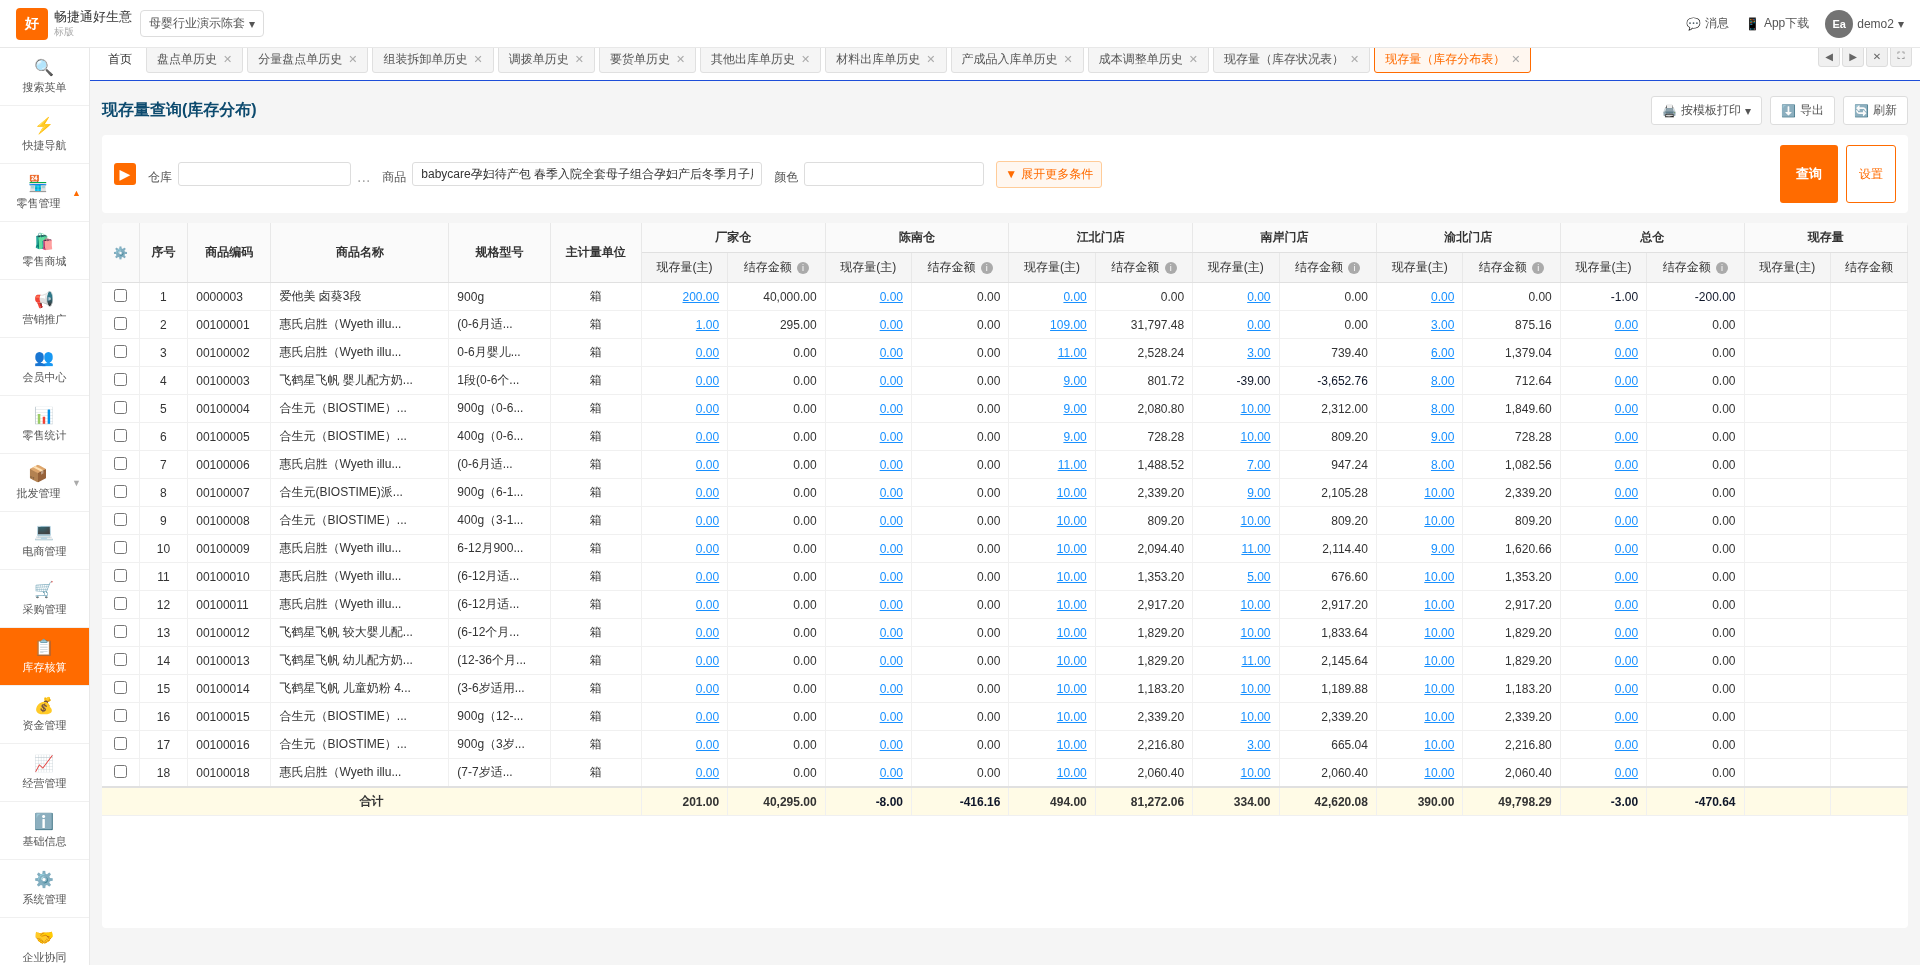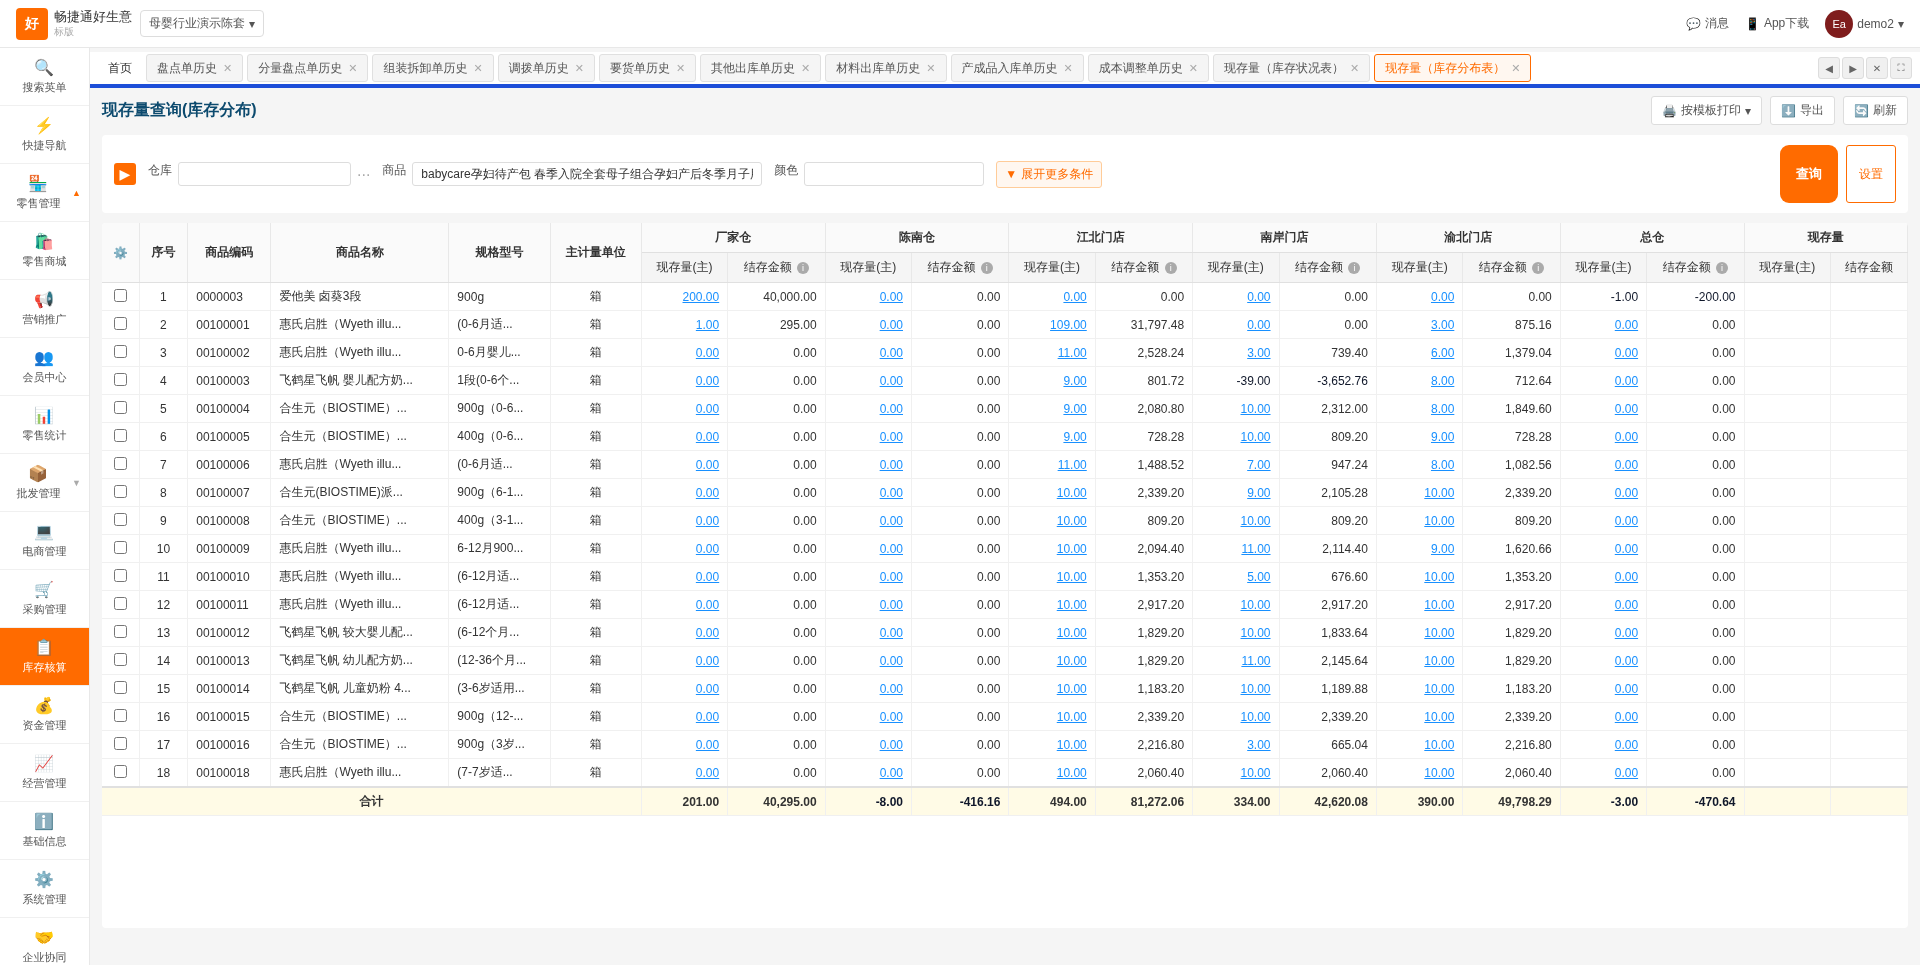--- a/index.html
+++ b/index.html
@@ -18,32 +18,31 @@
       top: 0; left: 0; right: 0;
       z-index: 100;
     }
     .top-bar-left { display: flex; align-items: center; gap: 8px; }
     .logo-area { display: flex; align-items: center; gap: 6px; }
     .logo-icon { width: 32px; height: 32px; background: #ff6b00; border-radius: 4px; display: flex; align-items: center; justify-content: center; color: #fff; font-size: 14px; font-weight: bold; }
     .logo-text { font-size: 13px; color: #333; line-height: 1.3; }
     .store-selector { display: flex; align-items: center; gap: 4px; font-size: 12px; color: #555; cursor: pointer; padding: 4px 8px; border: 1px solid #ddd; border-radius: 4px; }
     .top-bar-right { display: flex; align-items: center; gap: 16px; }
     .top-right-item { display: flex; align-items: center; gap: 4px; cursor: pointer; color: #555; font-size: 12px; }
-    .avatar { width: 28px; height: 28px; border-radius: 50%; background: #7f1d1d; display: flex; align-items: center; justify-content: center; color: #fff; font-size: 11px; }
+    .avatar { width: 28px; height: 28px; border-radius: 50%; background: #737373; display: flex; align-items: center; justify-content: center; color: #fff; font-size: 11px; font-weight: bold; }
 
     
     .nav-tabs {
       height: 36px;
       background: #fff;
       display: flex;
-      align-items: center;
       padding: 0 8px;
-      border-bottom: 4px solid #1d4ed8;
+      border-bottom: 1px solid #1d4ed8;
       position: fixed;
-      top: 52px; left: 90px; right: 0;
+      top: 45px; left: 90px; right: 0;
       z-index: 99;
       overflow: hidden;
     }
     .nav-tab {
       display: flex;
       align-items: center;
       gap: 4px;
       padding: 0 10px;
       height: 28px;
       font-size: 12px;
@@ -122,37 +121,37 @@
       background: #fff;
       border-radius: 4px;
       padding: 10px 12px;
       margin-bottom: 10px;
       display: flex;
       align-items: center;
       gap: 12px;
       flex-wrap: wrap;
     }
     .filter-toggle { background: #ff6b00; color: #fff; border: none; border-radius: 3px; width: 22px; height: 22px; cursor: pointer; font-size: 14px; display: flex; align-items: center; justify-content: center; }
-    .filter-field { display: flex; align-items: flex-start; gap: 6px; }
+    .filter-field { display: flex; align-items: flex-end; gap: 6px; }
     .filter-label { color: #555; white-space: nowrap; font-size: 12px; }
     .filter-input {
       border: 1px solid #ddd; border-radius: 3px; padding: 4px 8px;
       font-size: 12px; color: #333; background: #fff;
       min-width: 80px;
     }
     .filter-input-long { min-width: 350px; }
     .filter-input-color { min-width: 180px; }
     .filter-dots { color: #aaa; font-size: 16px; cursor: pointer; }
     .expand-btn {
       display: flex; align-items: center; gap: 4px;
       color: #ff6b00; cursor: pointer; font-size: 12px;
       padding: 4px 8px; border: 1px solid #ffcc99; border-radius: 3px; background: #fff7f0;
     }
     .btn-query {
-      background: #ff6b00; color: #fff; border: none; border-radius: 9px;
+      background: #ff6b00; color: #fff; border: none; border-radius: 3px;
       padding: 20px 16px; cursor: pointer; font-size: 13px; font-weight: bold;
     }
     .btn-setting {
       background: #fff; color: #ff6b00; border: 1px solid #ff6b00; border-radius: 3px;
       padding: 5px 12px; cursor: pointer; font-size: 12px;
     }
 
     
     .table-wrapper {
       background: #fff;

